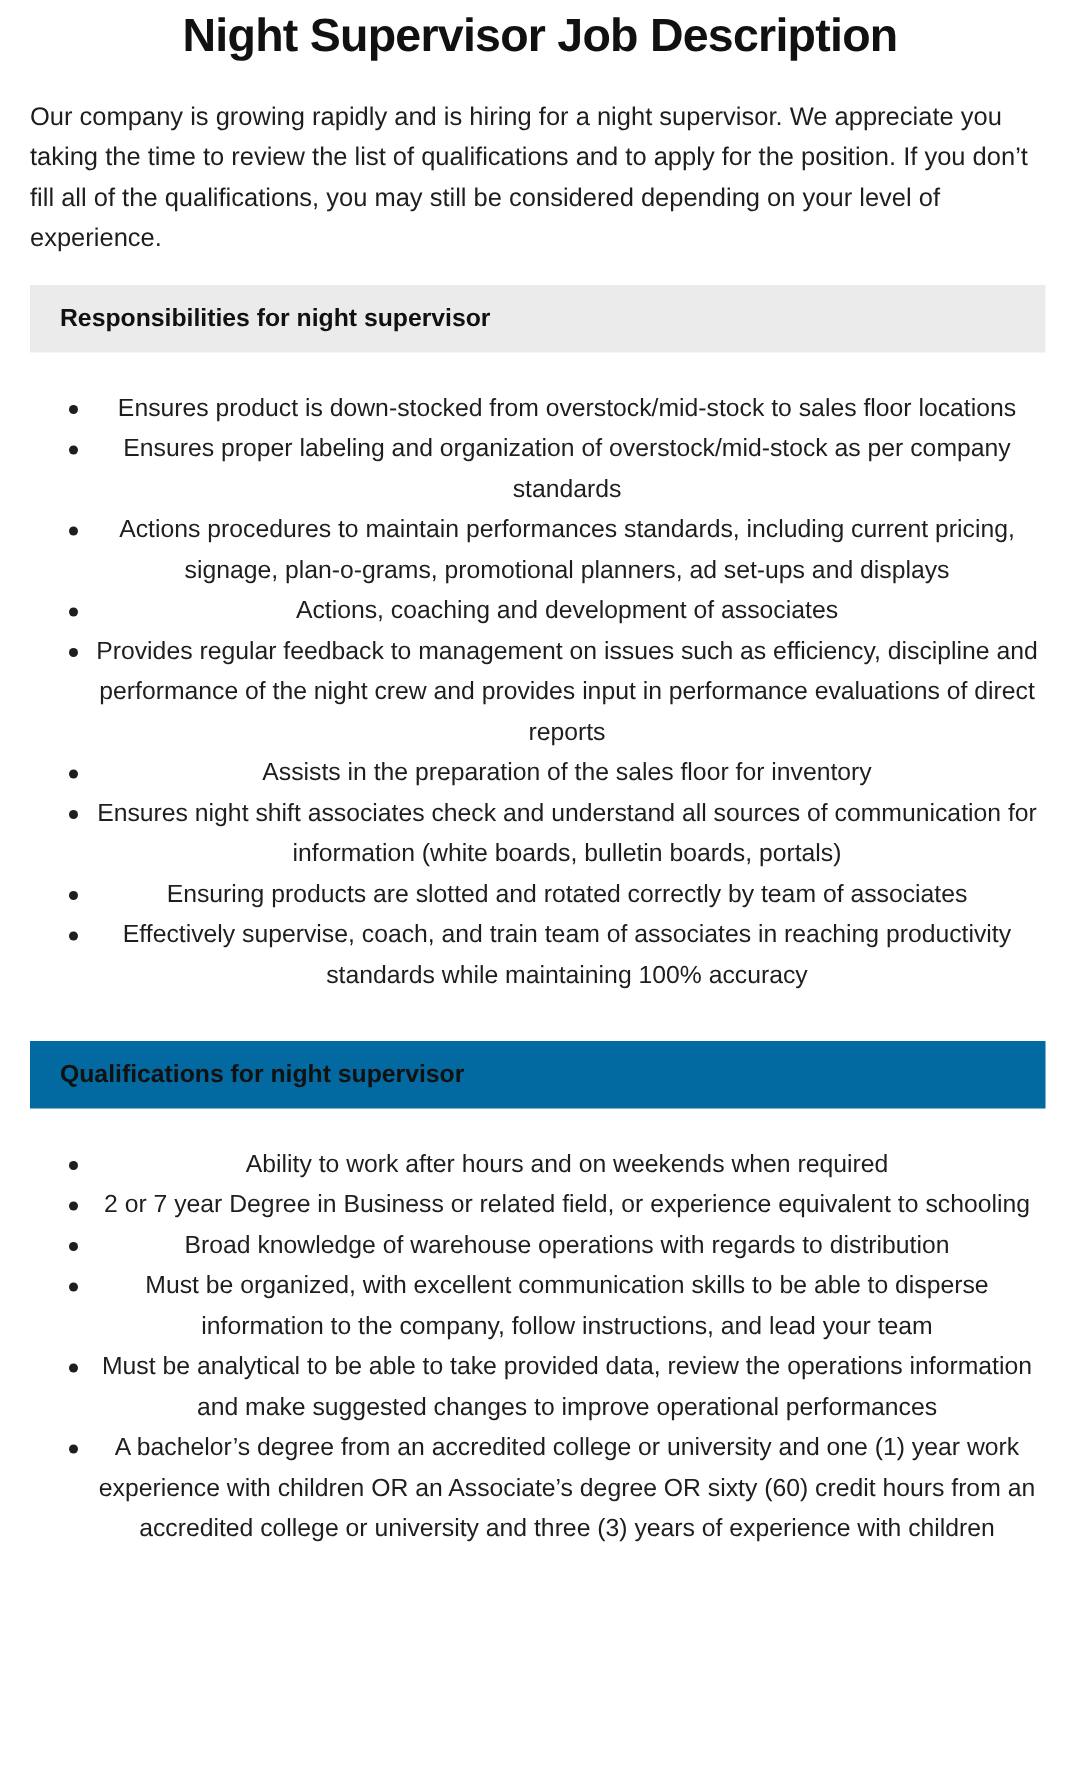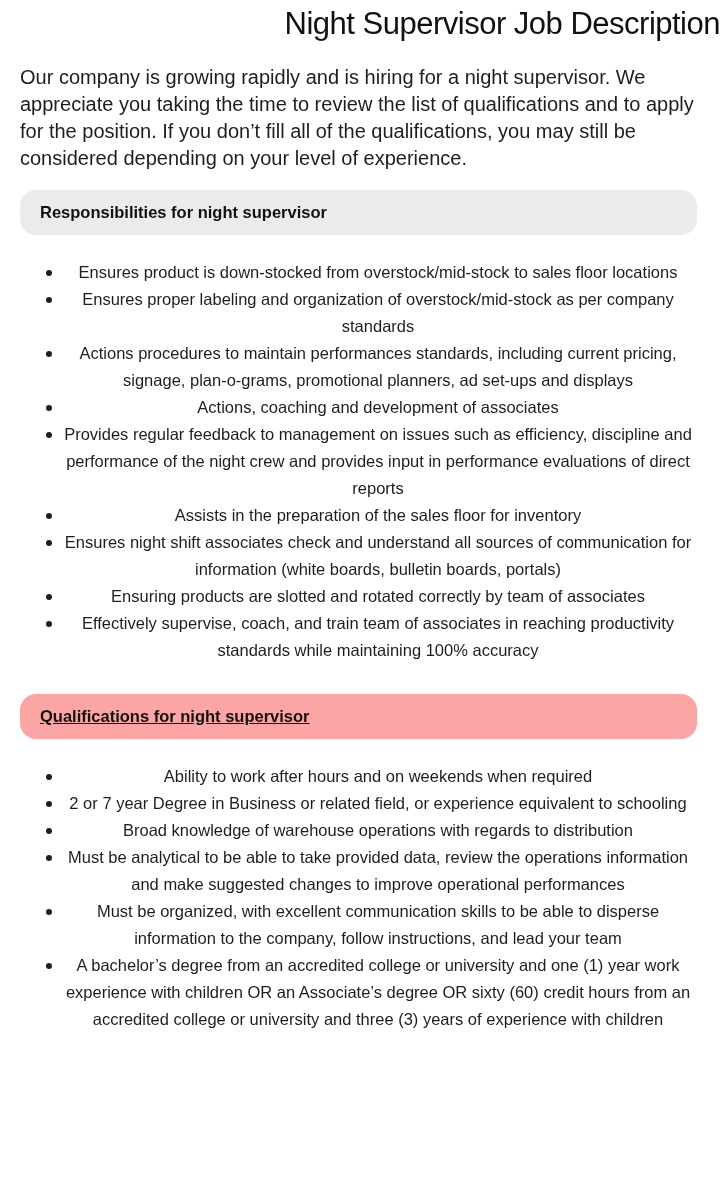--- a/index.html
+++ b/index.html
@@ -12,41 +12,40 @@
     min-height: 1192px;
     font-family: "Liberation Sans", sans-serif;
     color: #1e1e1e;
     -webkit-font-smoothing: antialiased;
   }
   .page {
     padding: 2px 0 30px 0;
   }
   h1.doc-title {
     margin: 2px 0 0 0;
-    text-align: right;
+    text-align: center;
     font-size: 31px;
     line-height: 40px;
-    font-weight: normal;
+    font-weight: bold;
     letter-spacing: -0.5px;
     color: #111111;
   }
   .intro {
     margin: 20px 26px 18px 20px;
-    font-size: 20px;
+    font-size: 17px;
     line-height: 27px;
   }
   .section-header {
     background: #ebebeb;
     margin: 0 23px 0 20px;
     padding: 12px 10px 12px 20px;
     font-size: 16.5px;
     line-height: 21px;
     font-weight: bold;
     color: #111111;
-    border-radius: 16px;
   }
   ul.bullet-list {
     list-style: none;
     margin: 24px 26px 30px 0;
     padding: 0 0 0 62px;
     font-size: 16.5px;
     line-height: 27px;
   }
   ul.bullet-list li {
     position: relative;
@@ -80,24 +79,24 @@
       <li>Ensures proper labeling and organization of overstock/mid-stock as per company standards</li>
       <li>Actions procedures to maintain performances standards, including current pricing, signage, plan-o-grams, promotional planners, ad set-ups and displays</li>
       <li>Actions, coaching and development of associates</li>
       <li>Provides regular feedback to management on issues such as efficiency, discipline and performance of the night crew and provides input in performance evaluations of direct reports</li>
       <li>Assists in the preparation of the sales floor for inventory</li>
       <li>Ensures night shift associates check and understand all sources of communication for information (white boards, bulletin boards, portals)</li>
       <li>Ensuring products are slotted and rotated correctly by team of associates</li>
       <li>Effectively supervise, coach, and train team of associates in reaching productivity standards while maintaining 100% accuracy</li>
     </ul>
 
-  <div class="section-header" style="background: #fca5a5; text-decoration: underline;">Qualifications for night supervisor</div>
+  <div class="section-header" style="background: #0369a1;">Qualifications for night supervisor</div>
 
   <ul class="bullet-list">
       <li>Ability to work after hours and on weekends when required</li>
       <li>2 or 7 year Degree in Business or related field, or experience equivalent to schooling</li>
       <li>Broad knowledge of warehouse operations with regards to distribution</li>
+      <li>Must be organized, with excellent communication skills to be able to disperse information to the company, follow instructions, and lead your team</li>
       <li>Must be analytical to be able to take provided data, review the operations information and make suggested changes to improve operational performances</li>
-      <li>Must be organized, with excellent communication skills to be able to disperse information to the company, follow instructions, and lead your team</li>
       <li>A bachelor’s degree from an accredited college or university and one (1) year work experience with children OR an Associate’s degree OR sixty (60) credit hours from an accredited college or university and three (3) years of experience with children</li>
     </ul>
 
 </div>
 
 </body></html>

